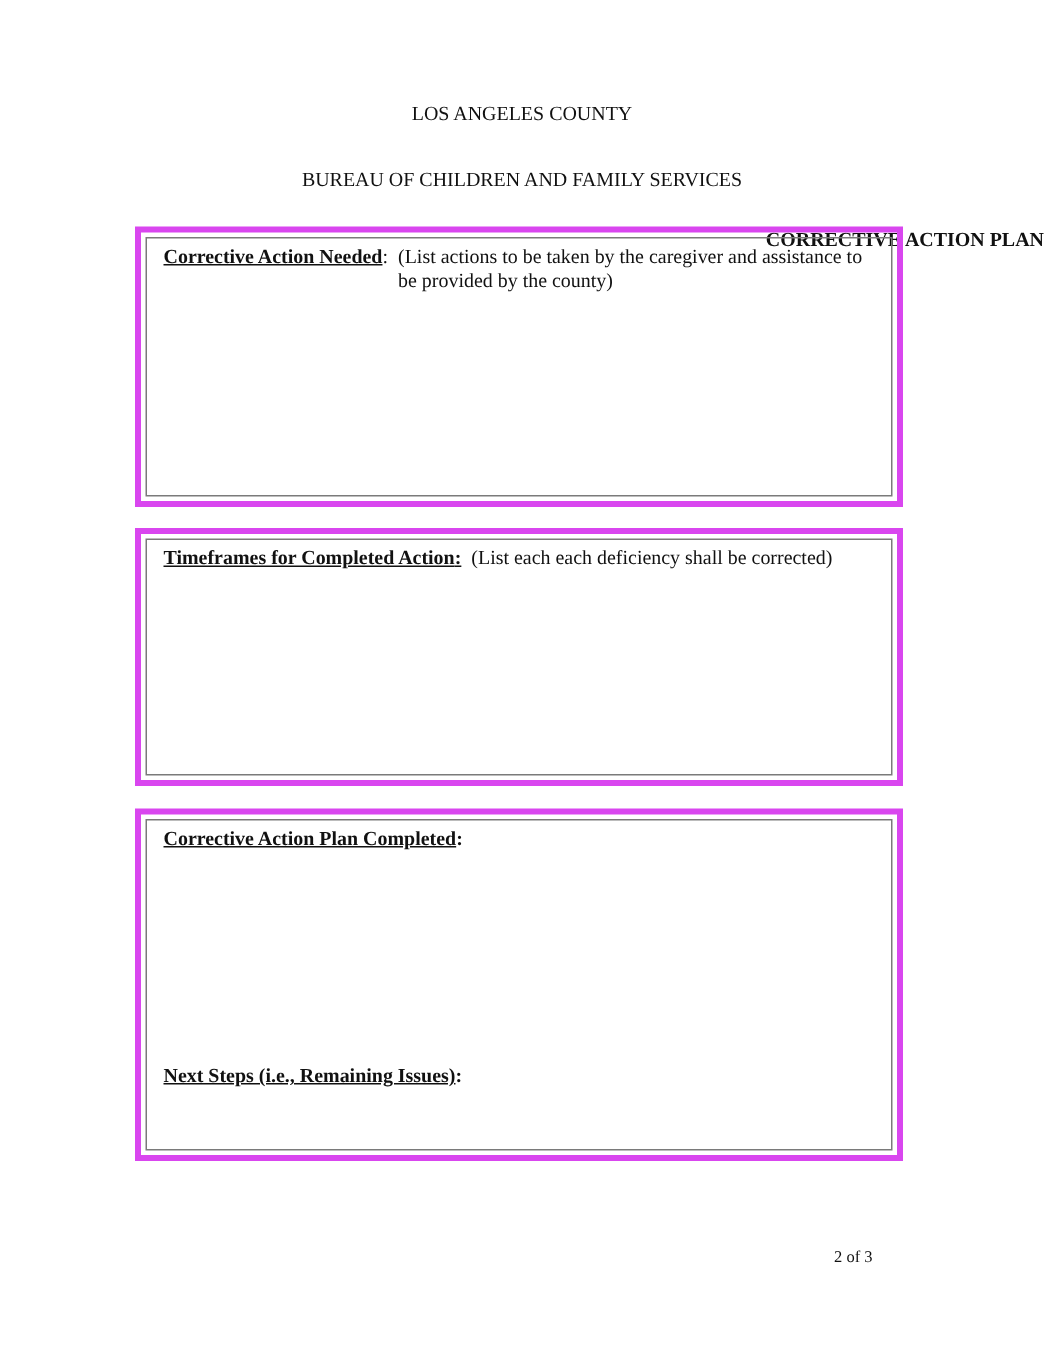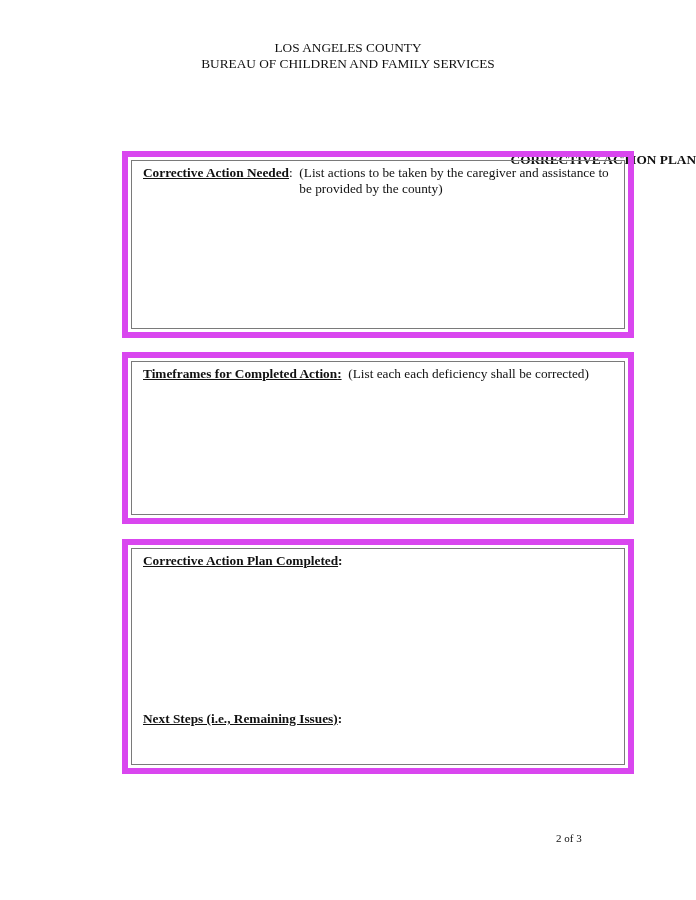--- a/index.html
+++ b/index.html
@@ -1,24 +1,24 @@
 <!DOCTYPE html>
 <html><head>
 <meta charset="utf-8">
 <style>
   html, body { margin:0; padding:0; background:#ffffff; }
   body { width:696px; height:900px; position:relative; overflow:hidden;
          font-family:"Liberation Serif", "DejaVu Serif", serif; color:#111; }
   .header { position:absolute; top:40px; left:0; width:696px; text-align:center;
             font-size:13.3px; line-height:16px; }
-  .header div { white-space:nowrap; }
+  .header div { white-space:nowrap;margin-top:28px; }
   .doc-title { position:absolute; top:120px; left:0; width:696px; text-align:right;
                font-size:13.3px; font-weight:bold;margin-top:32px; }
-  .box { position:absolute; left:90px; width:512px; border:6px solid #d946ef;
-         box-sizing:border-box; padding:3px;margin-left:32px; }
+  .box { position:absolute; left:90px; width:512px; border:4px solid #d946ef;
+         box-sizing:border-box; padding:3px; }
   .box-inner { width:100%; height:100%; box-sizing:border-box;
                border:1px solid #7a7a7a; position:relative; }
   .label { position:absolute; left:11px; font-size:13.3px; line-height:16px; }
   .label b { text-decoration:underline; }
   .hang { display:inline-block; vertical-align:top; }
   .footer { position:absolute; top:832px; left:556px; font-size:11px; }
 </style>
 </head>
 <body>
 

